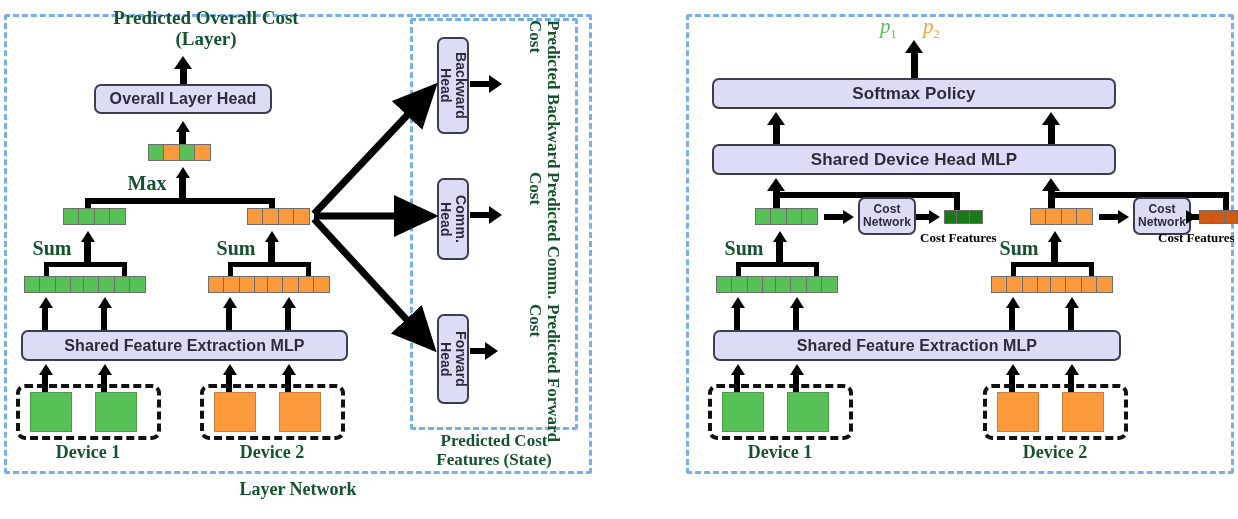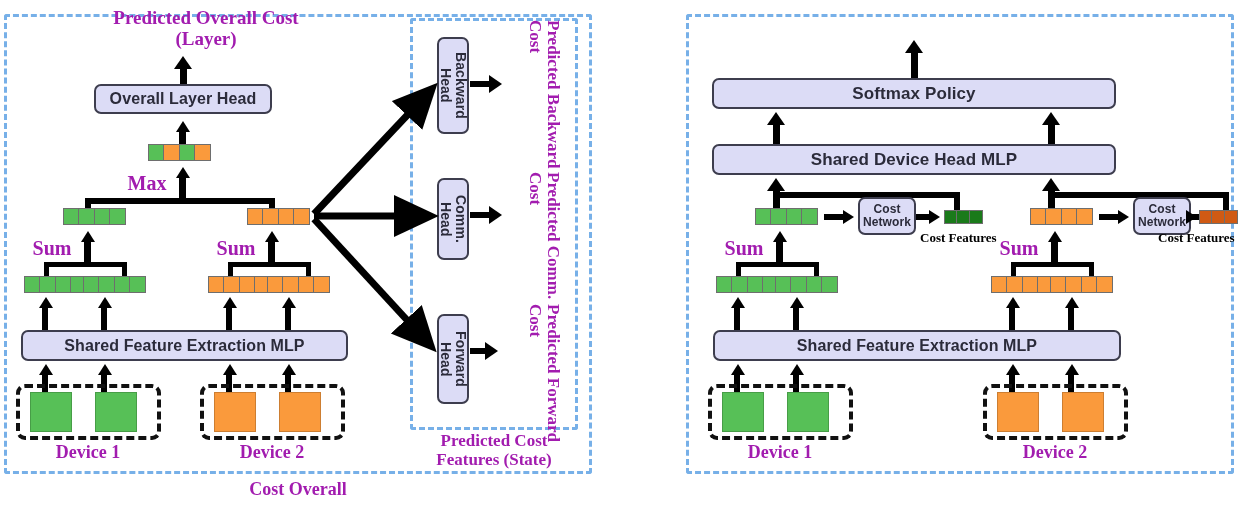--- a/index.html
+++ b/index.html
@@ -42,21 +42,21 @@
   .module.vert{
     writing-mode:vertical-rl;
     text-orientation:mixed;
     line-height:1.08;
   }
 
   
   .serif{
     font-family:"Liberation Serif",serif;
     font-weight:bold;
-    color:#a21caf;
+    color:#14532d;
     text-align:center;
     line-height:1.1;
   }
   .serif.vert{
     writing-mode:vertical-rl;
     text-orientation:mixed;
     line-height:1.05;
     text-align:left;
   }
   .sans-small{
@@ -243,21 +243,21 @@
   <div class="abs sq" style="left:279px;top:392px;width:42px;height:40px;background:#fa9a3c;"></div>
 
   <div class="abs serif" style="left:38px;top:443px;width:100px;font-size:18px;">
     <span>Device 1</span>
   </div>
   <div class="abs serif" style="left:222px;top:443px;width:100px;font-size:18px;">
     <span>Device 2</span>
   </div>
 
   <div class="abs serif" style="left:178px;top:480px;width:240px;font-size:18px;">
-    <span>Cost Overall</span>
+    <span>Layer Network</span>
   </div>
 
   <div class="abs panel-dash-inner" style="left:410px;top:18px;width:168px;height:412px;"></div>
 
   <div class="abs module vert" style="left:437px;top:37px;width:32px;height:97px;font-size:14px;">
     <span>Backward Head</span>
   </div>
   <div class="abs hline" style="left:470px;top:81px;width:20px;height:6px;"></div>
   <div class="abs arrow-right" style="left:489px;top:75px;"></div>
   <div class="abs serif vert" style="left:512px;top:20px;height:150px;width:50px;font-size:17px;">
@@ -296,20 +296,29 @@
 
     <line x1="314" y1="214" x2="431" y2="90" stroke="#000" stroke-width="7" marker-end="url(#ah)"></line>
 
     <line x1="314" y1="216" x2="429" y2="216" stroke="#000" stroke-width="7" marker-end="url(#ah)"></line>
 
     <line x1="314" y1="219" x2="430" y2="345" stroke="#000" stroke-width="7" marker-end="url(#ah)"></line>
   </svg>
 
   <div class="abs panel-dash" style="left:686px;top:14px;width:548px;height:460px;"></div>
 
+  <div class="abs" style="left:880px;top:14px;width:110px;font-family:'Liberation Serif',serif;font-style:italic;font-size:21px;">
+    <span style="color:#57c057;">
+      <span>p</span><sub style="font-size:12px;font-style:normal;">1</sub>
+    </span>
+    <span style="display:inline-block;width:16px;"></span>
+    <span style="color:#fa9a3c;">
+      <span>p</span><sub style="font-size:12px;font-style:normal;">2</sub>
+    </span>
+  </div>
 
   <div class="abs arrow-up" style="left:905px;top:40px;"></div>
   <div class="abs vline" style="left:911px;top:50px;width:7px;height:28px;"></div>
 
   <div class="abs module" style="left:712px;top:78px;width:404px;height:31px;font-size:17px;">
     <span>Softmax Policy</span>
   </div>
 
   <div class="abs arrow-up" style="left:767px;top:112px;"></div>
   <div class="abs vline" style="left:773px;top:122px;width:7px;height:22px;"></div>

